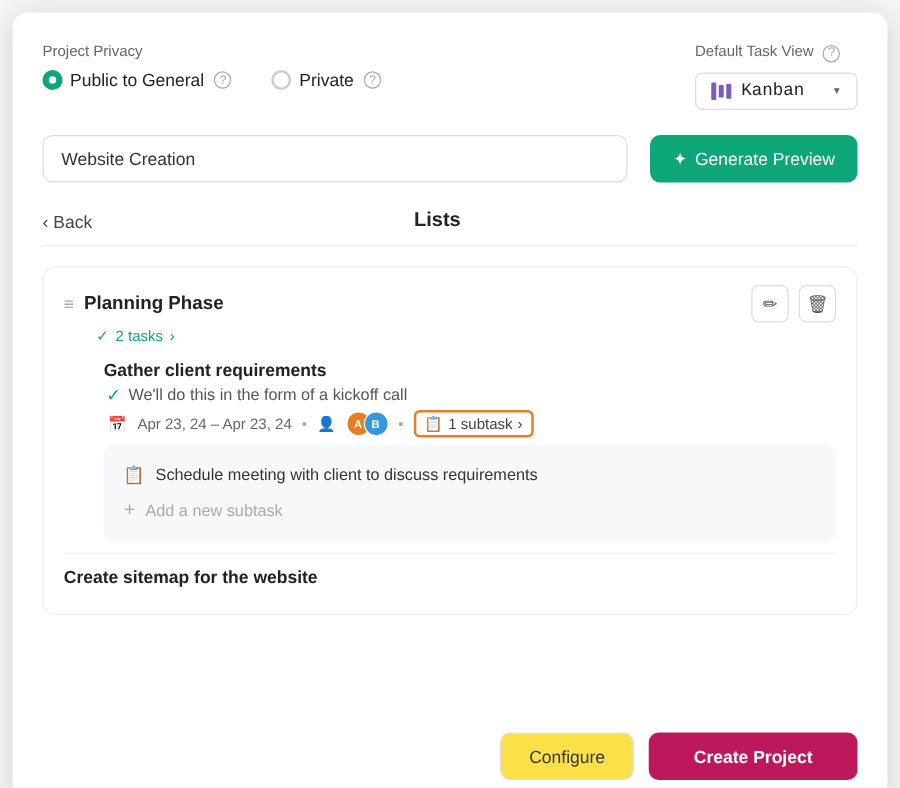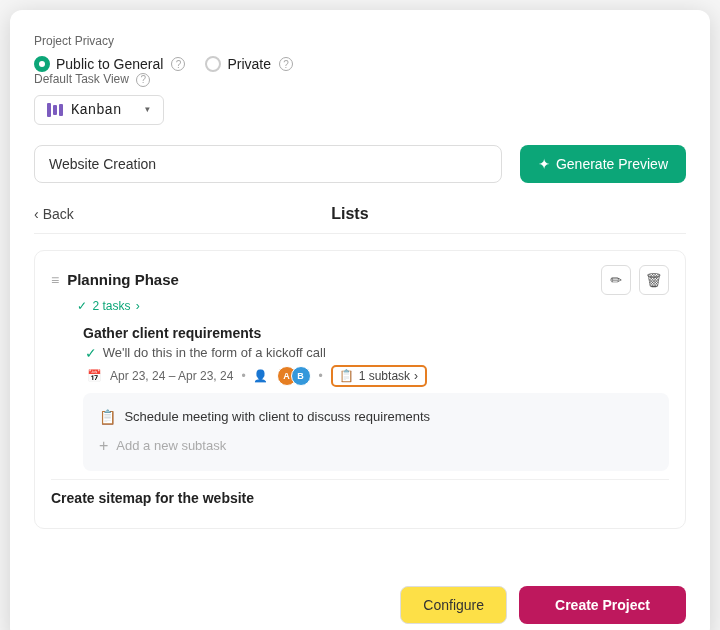--- a/index.html
+++ b/index.html
@@ -21,32 +21,31 @@
       padding: 24px 24px 0 24px;
       display: flex;
       flex-direction: column;
     }
     
     .top-row {
       display: flex;
       justify-content: space-between;
       align-items: flex-start;
       margin-bottom: 20px;
-      flex-direction: column;
     }
     .privacy-section label {
       font-size: 12px;
       color: #666;
       display: block;
       margin-bottom: 8px;
       font-weight: 500;
     }
     .privacy-options {
       display: flex;
-      gap: 20px;
+      gap: 32px;
       align-items: center;
     }
     .radio-option {
       display: flex;
       align-items: center;
       gap: 6px;
       font-size: 14px;
       color: #222;
     }
     .radio-circle {

